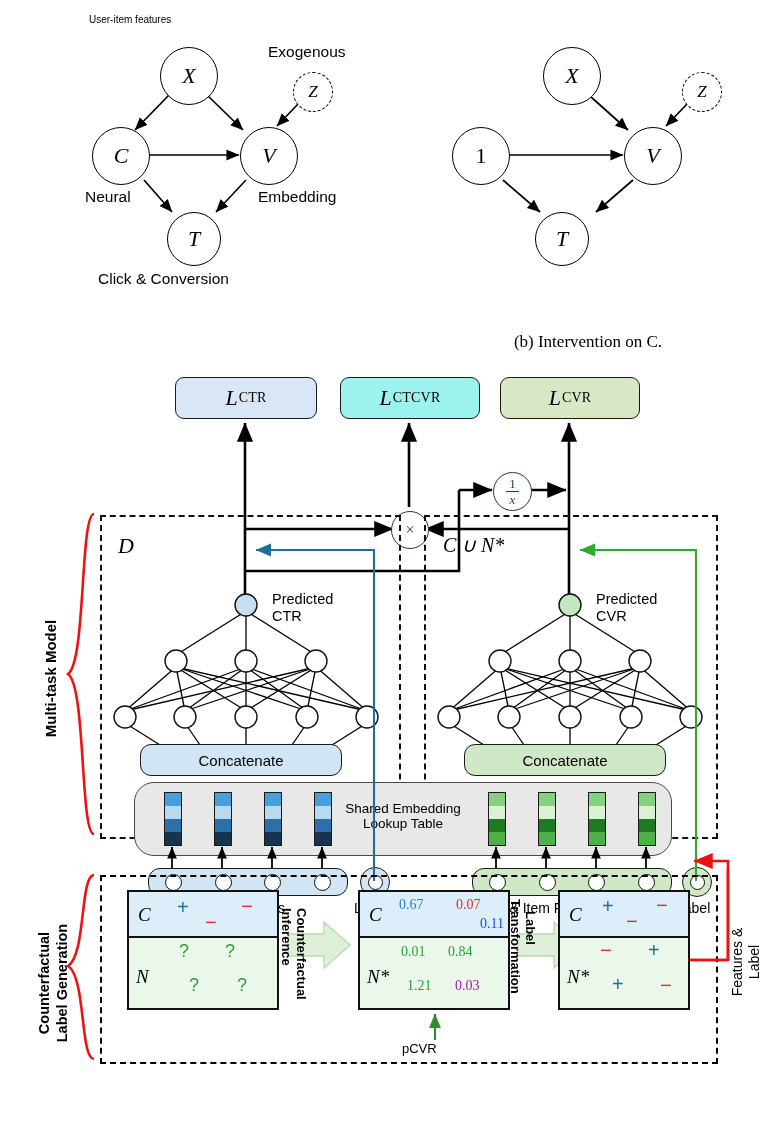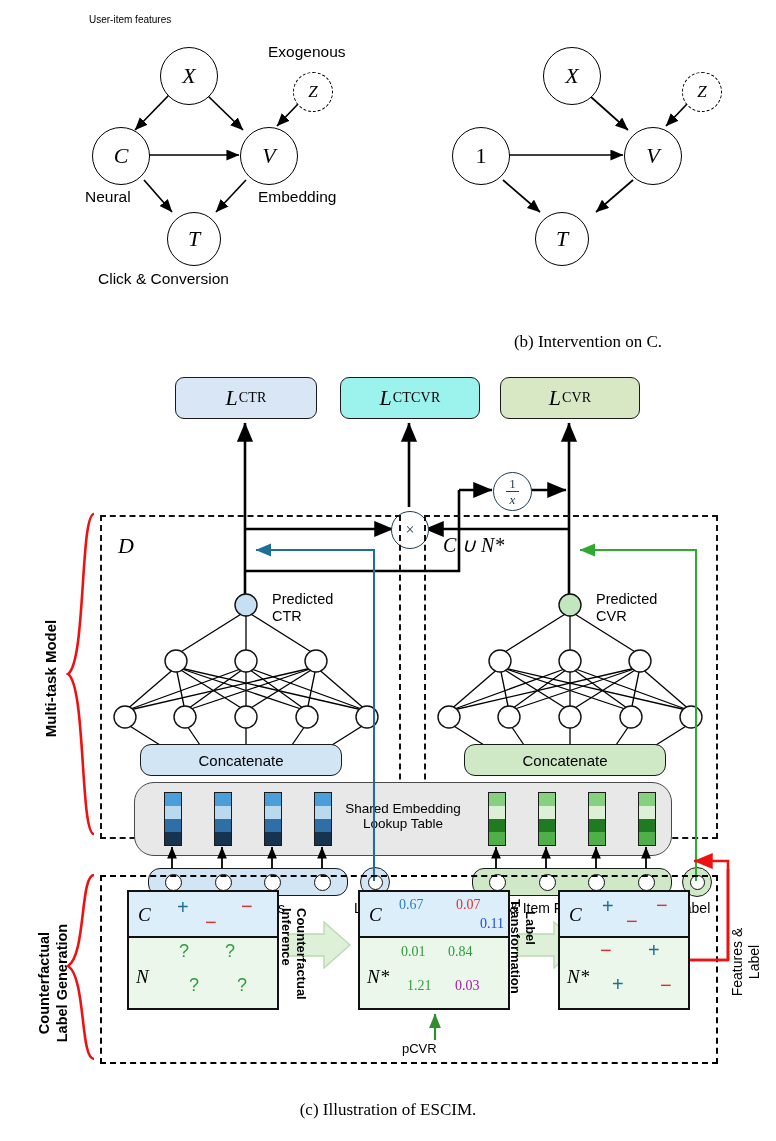--- a/index.html
+++ b/index.html
@@ -677,15 +677,14 @@
     <svg width="40" height="190" style="left:60px;top:518px;">
       <path d="M34,2 C20,2 26,82 8,93 C26,104 20,186 34,186" fill="none" stroke="#ee1111" stroke-width="2.6"></path>
     </svg>
     <div class="vlabel" style="left:-42px;top:610px;width:190px;font-size:14.5px;line-height:18px;font-weight:bold;text-align:center;transform:rotate(-90deg);">
       <span style="white-space:pre-line;">Counterfactual
 Label Generation</span>
     </div>
 
   </div>
 
-  <div class="caption abs" style="left:0;top:1100px;width:776px;">(c) Illustration of ESCIM.</div>
 
 </div>
 
 </body></html>

